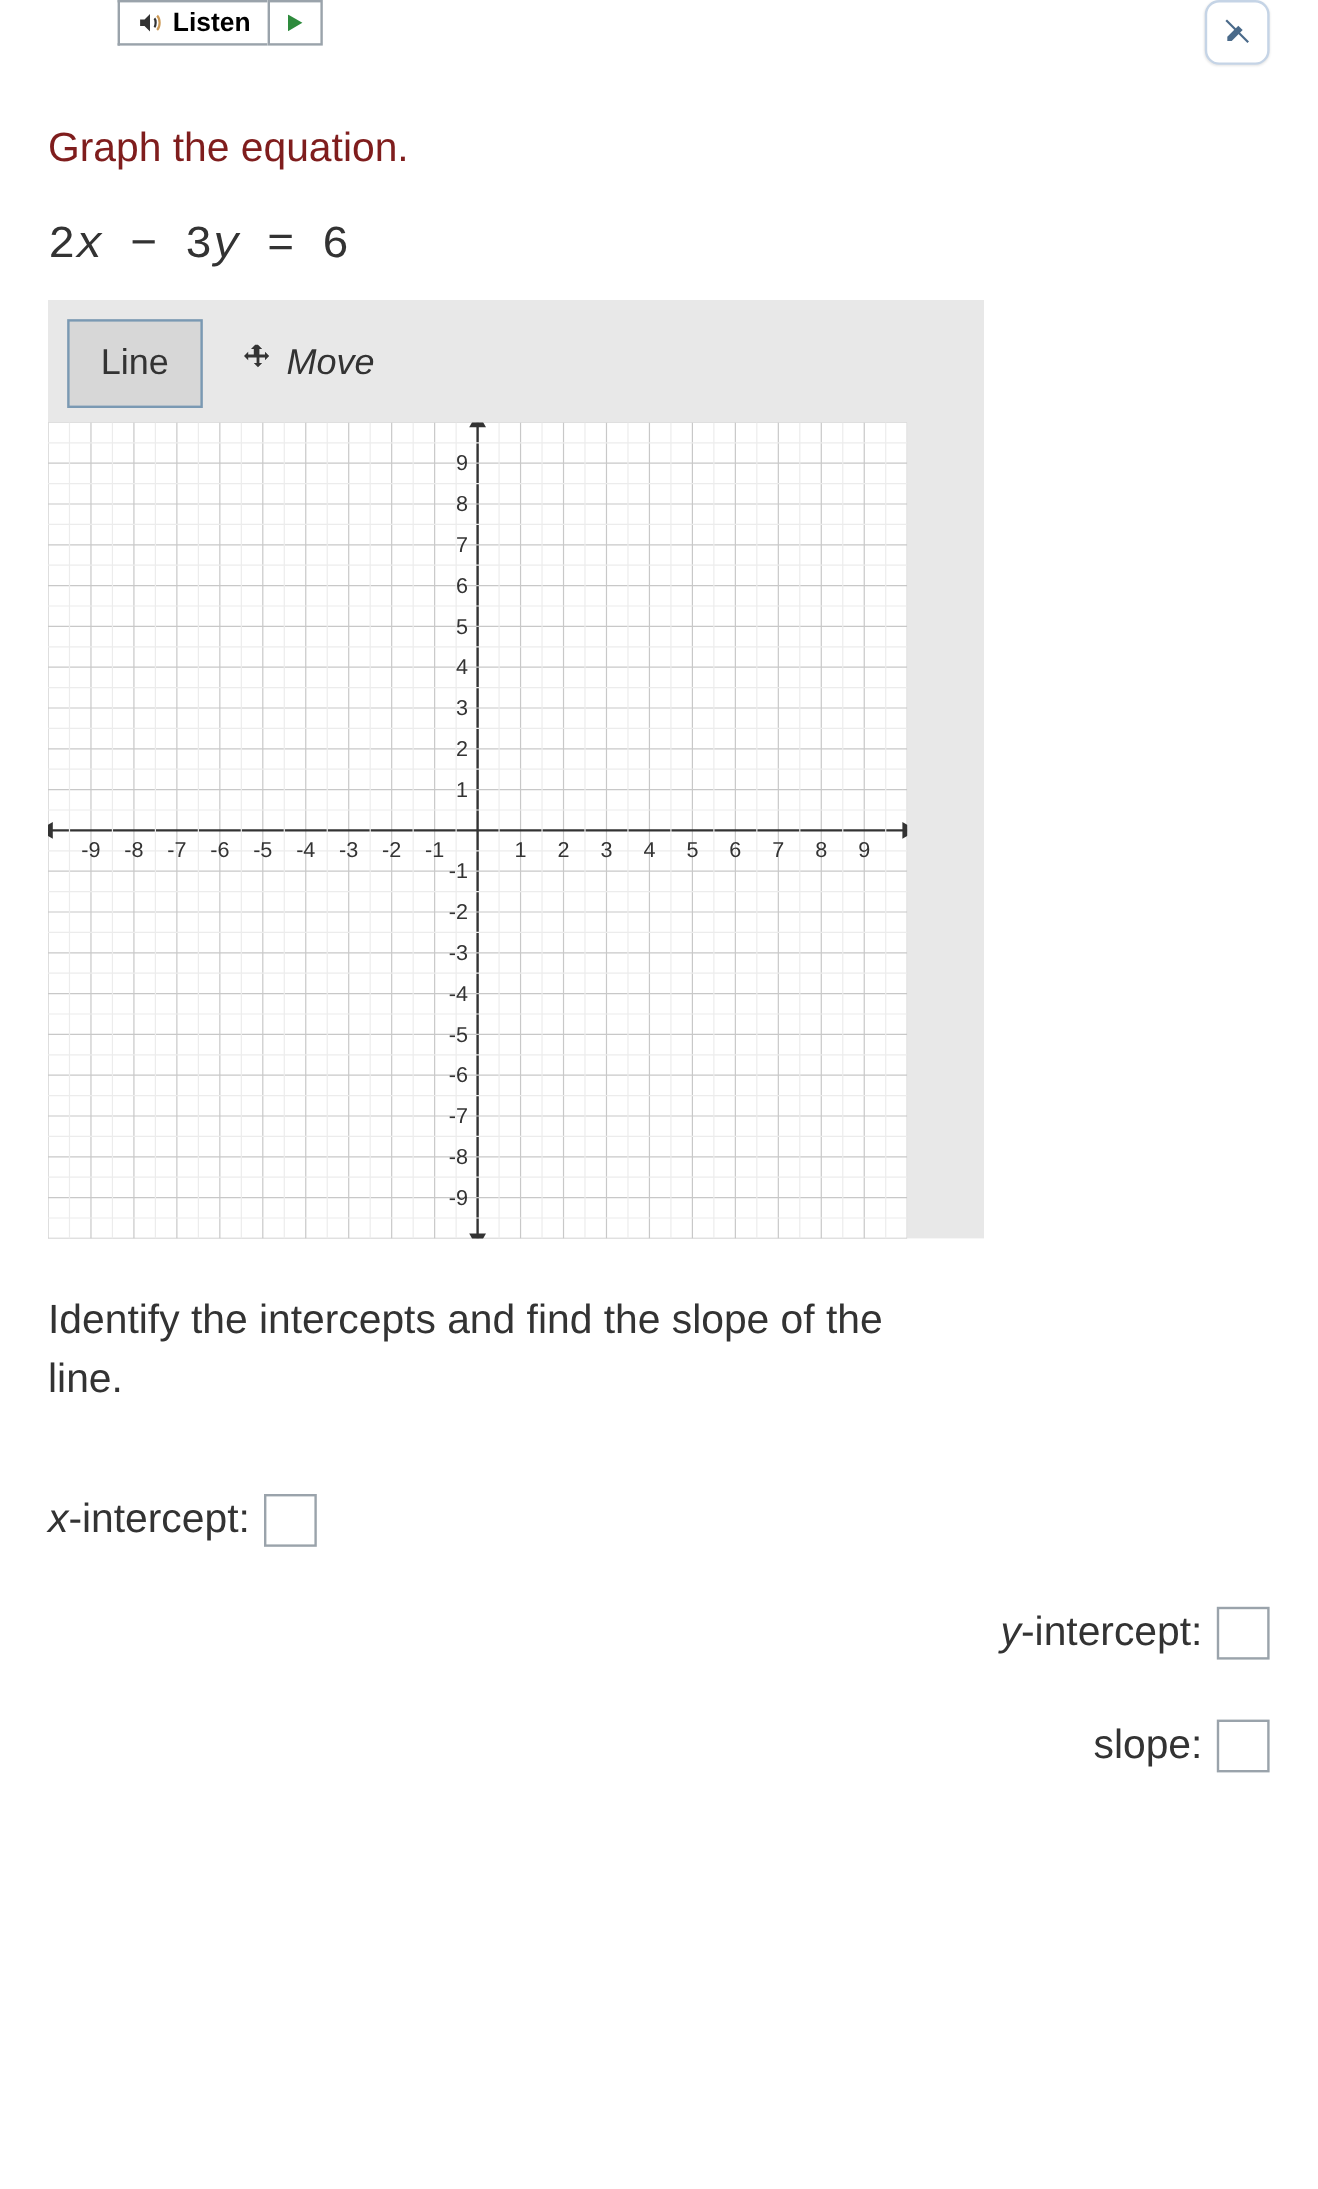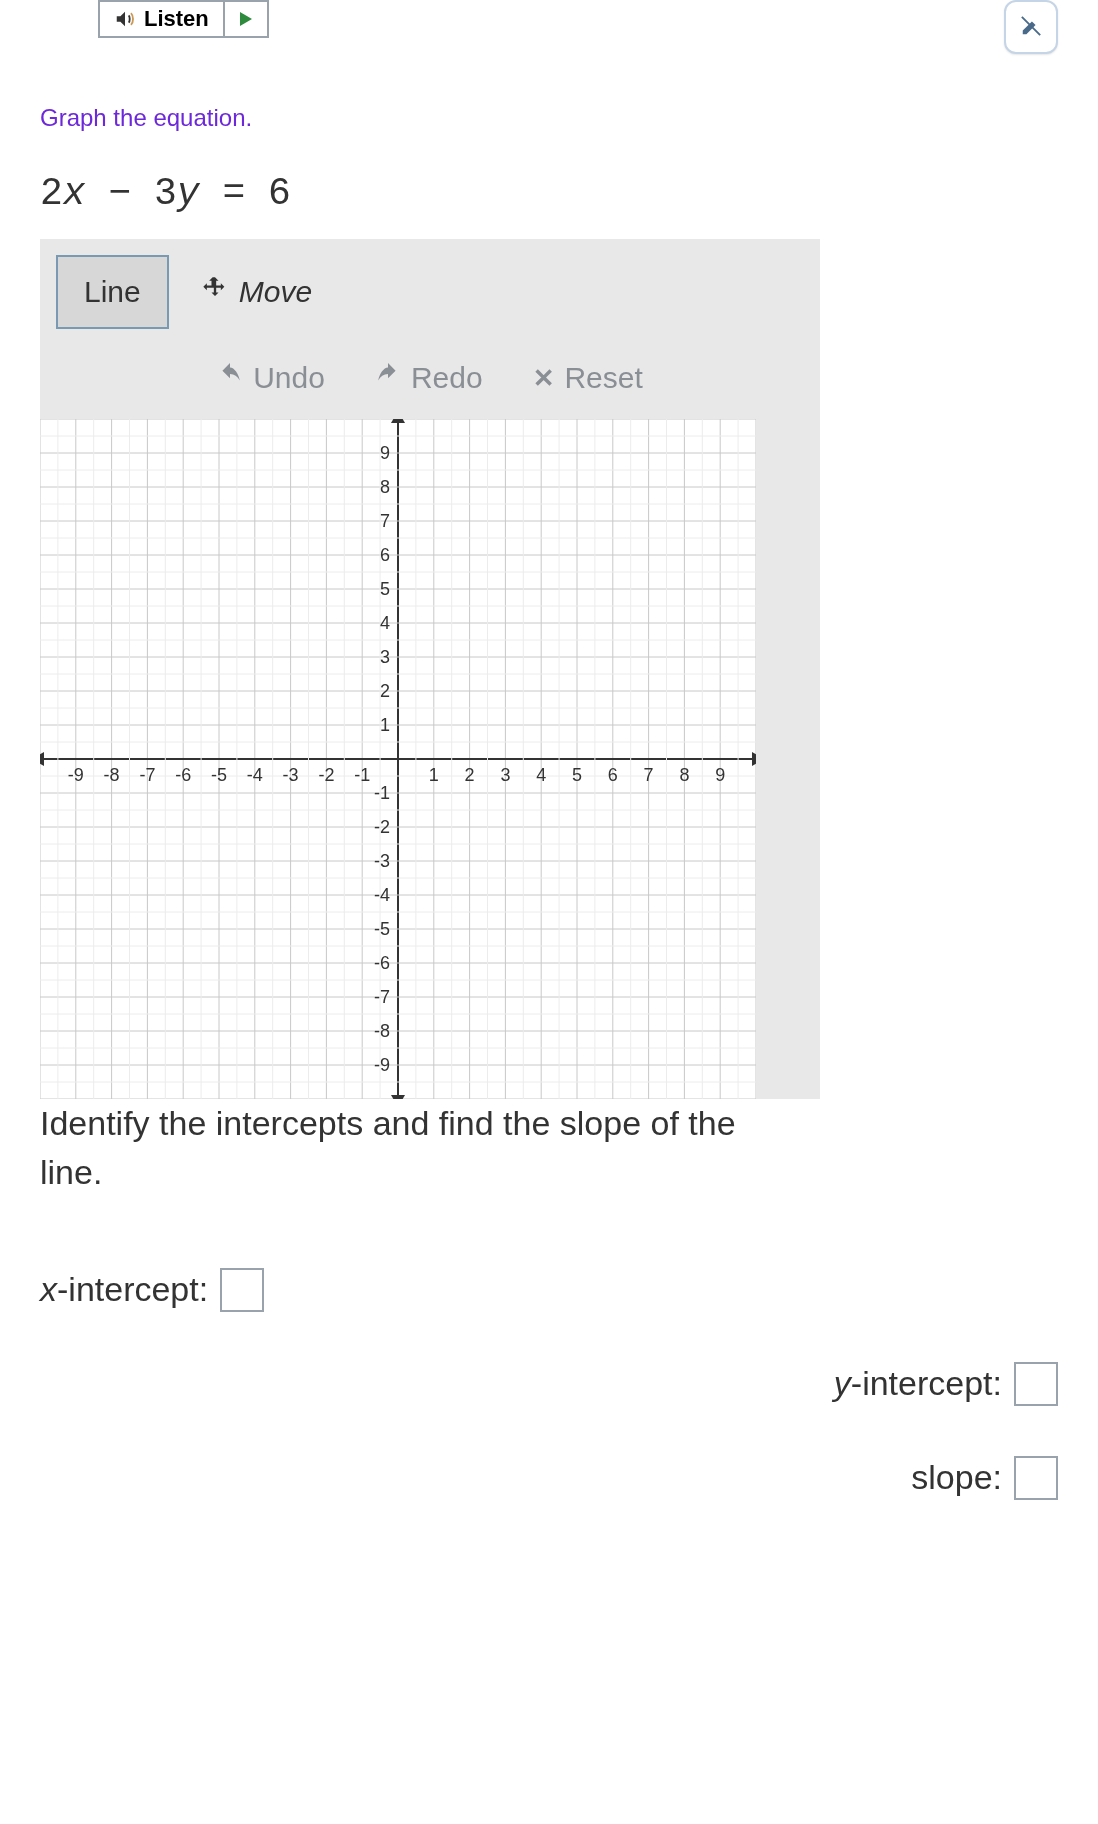--- a/index.html
+++ b/index.html
@@ -44,22 +44,22 @@
       background: #fff;
       width: 54px;
       height: 54px;
       display:flex;
       align-items:center;
       justify-content:center;
       cursor:pointer;
       box-shadow: 0 1px 2px rgba(0,0,0,0.1);
     }
     .instruction {
-      font-size: 24px;
-      color: #6d28d9;
+      font-size: 34px;
+      color: #7f1d1d;
       margin-top: 50px;
       margin-bottom: 40px;
     }
     .equation {
       font-family: Liberation Mono, monospace;
       font-size: 38px;
       margin-bottom: 24px;
     }
     .equation .var { font-style: italic; }
     .graph-tool {
@@ -108,20 +108,21 @@
     .reset-x { font-size: 26px; font-weight: bold; }
     .graph-area {
       width: 716px;
       height: 680px;
       background: #fff;
       position: relative;
     }
     .prompt2 {
       font-size: 34px;
       color: #333;
+      margin-top: 44px;
       line-height: 1.45;
       max-width: 720px;
     }
     .answer-row {
       display: flex;
       align-items: center;
       gap: 12px;
       margin-top: 70px;
       font-size: 34px;
     }
@@ -184,42 +185,20 @@
 <div class="graph-tool">
   <div class="tool-row1">
     <button class="line-btn">Line</button>
     <div class="move-btn">
       <span>
         <svg width="28" height="28" viewBox="0 0 24 24">
             <path fill="#333" d="M12 2l3 3h-2v4h4V7l3 3-3 3v-2h-4v4h2l-3 3-3-3h2v-4H5v2l-3-3 3-3v2h4V5H7l3-3 2 0z"></path>
           </svg>
       </span>
       <span>Move</span>
-    </div>
-  </div>
-  <div class="tool-row2">
-    <div class="tool-action">
-      <span>
-        <svg viewBox="0 0 24 24">
-            <path fill="#8a8f95" d="M12 5V1L5 8l7 7V11c4 0 7 2 9 6-1-6-5-12-9-12z"></path>
-          </svg>
-      </span>
-      <span>Undo</span>
-    </div>
-    <div class="tool-action">
-      <span>
-        <svg viewBox="0 0 24 24">
-            <path fill="#8a8f95" d="M12 5V1l7 7-7 7V11c-4 0-7 2-9 6 1-6 5-12 9-12z"></path>
-          </svg>
-      </span>
-      <span>Redo</span>
-    </div>
-    <div class="tool-action">
-      <span class="reset-x">✕</span>
-      <span>Reset</span>
     </div>
   </div>
   <div class="graph-area">
     <svg id="graph-svg" width="716" height="680" viewBox="0 0 716 680">
         <line x1="0" y1="0" x2="0" y2="680" stroke="#c8c8c8" stroke-width="1"></line>
         <line x1="35.800000000000004" y1="0" x2="35.800000000000004" y2="680" stroke="#c8c8c8" stroke-width="1"></line>
         <line x1="71.60000000000001" y1="0" x2="71.60000000000001" y2="680" stroke="#c8c8c8" stroke-width="1"></line>
         <line x1="107.39999999999999" y1="0" x2="107.39999999999999" y2="680" stroke="#c8c8c8" stroke-width="1"></line>
         <line x1="143.20000000000002" y1="0" x2="143.20000000000002" y2="680" stroke="#c8c8c8" stroke-width="1"></line>
         <line x1="179" y1="0" x2="179" y2="680" stroke="#c8c8c8" stroke-width="1"></line>

